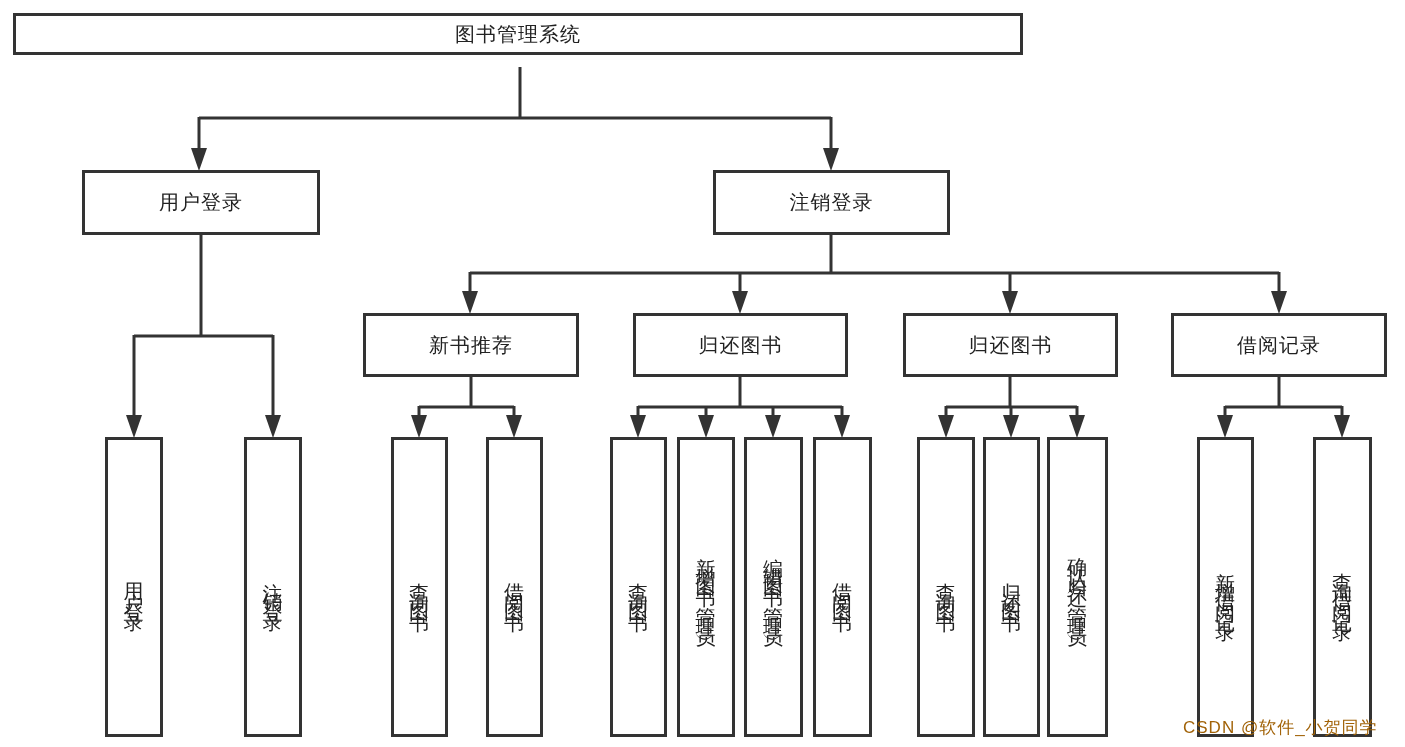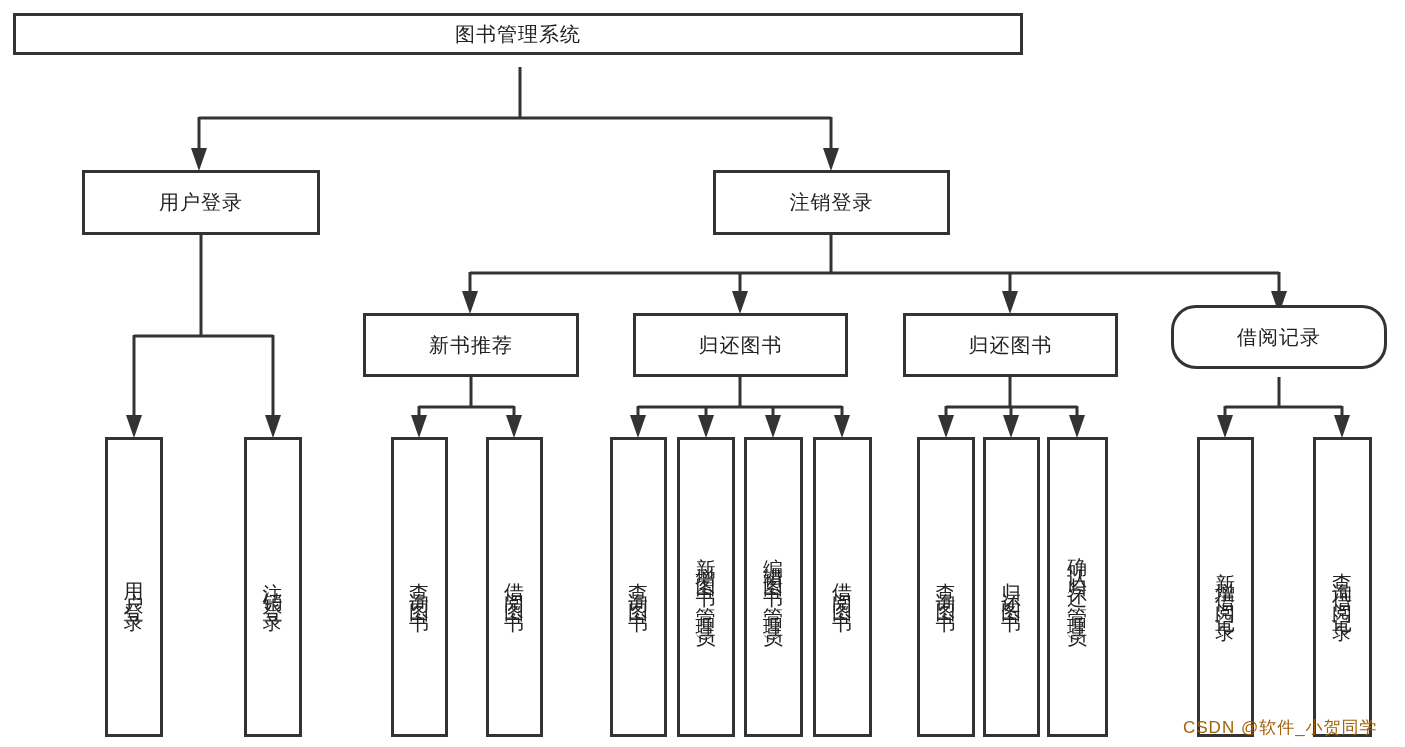--- a/index.html
+++ b/index.html
@@ -51,21 +51,21 @@
   }
   
   .n-root { left: 13px; top: 13px; width: 1010px; height: 42px; }
   
   .n-l1a { left: 82px;  top: 170px; width: 238px; height: 65px; }
   .n-l1b { left: 713px; top: 170px; width: 237px; height: 65px; }
   
   .n-l2a { left: 363px;  top: 313px; width: 216px; height: 64px; }
   .n-l2b { left: 633px;  top: 313px; width: 215px; height: 64px; }
   .n-l2c { left: 903px;  top: 313px; width: 215px; height: 64px; }
-  .n-l2d { left: 1171px; top: 305px; width: 216px; height: 64px; border-radius: 25px; }
+  .n-l2d { left: 1171px; top: 313px; width: 216px; height: 64px; }
   
   .lf0  { left: 105px;  width: 58px; }
   .lf1  { left: 244px;  width: 58px; }
   .lf2  { left: 391px;  width: 57px; }
   .lf3  { left: 486px;  width: 57px; }
   .lf4  { left: 610px;  width: 57px; }
   .lf5  { left: 677px;  width: 58px; }
   .lf6  { left: 744px;  width: 59px; }
   .lf7  { left: 813px;  width: 59px; }
   .lf8  { left: 917px;  width: 58px; }

